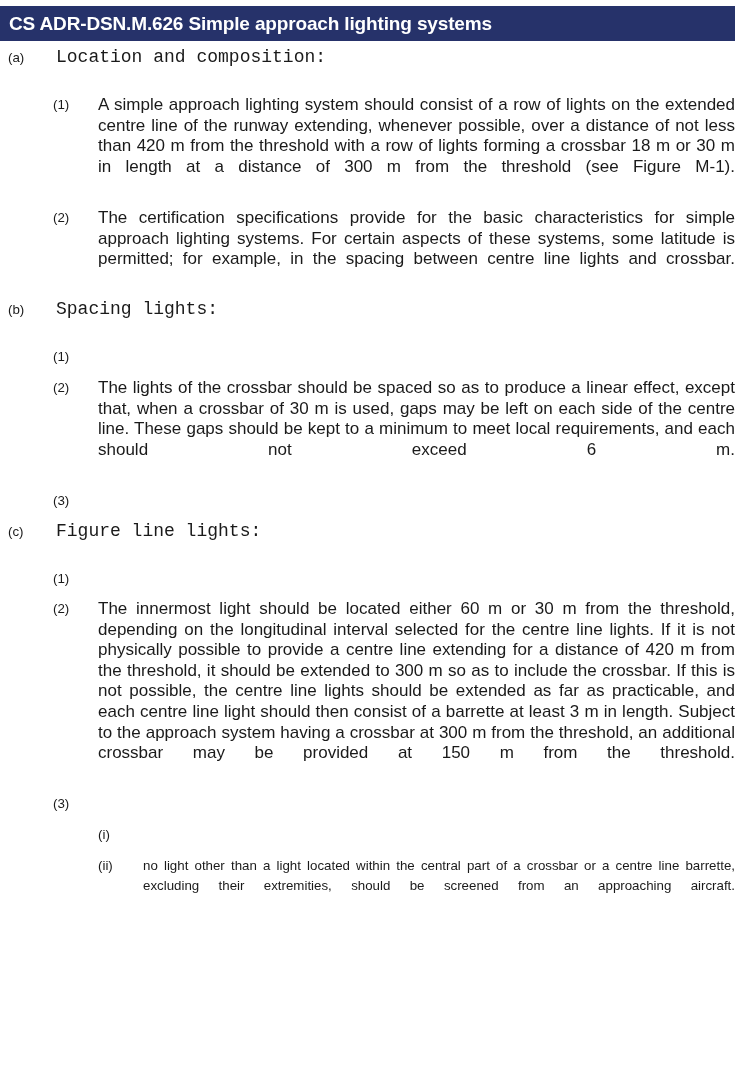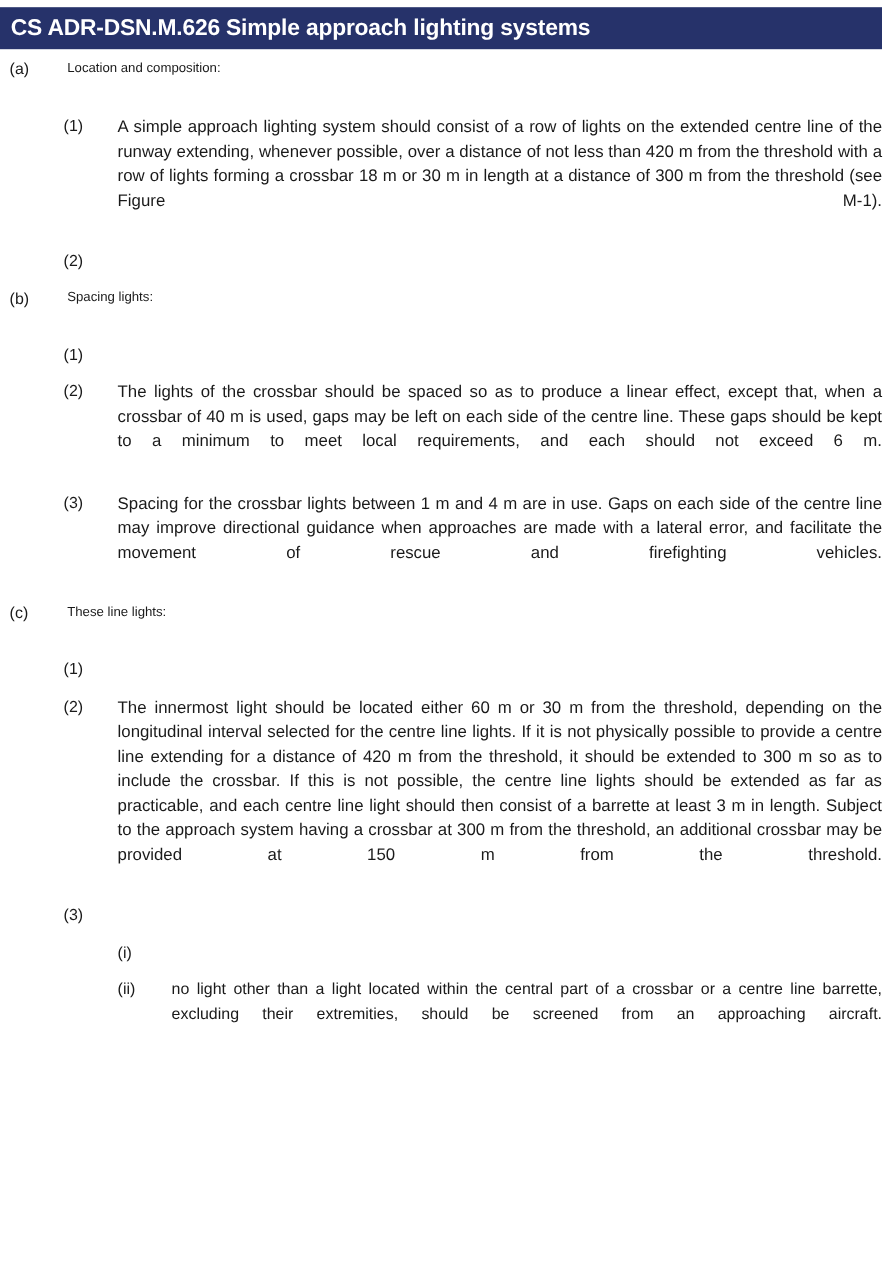--- a/index.html
+++ b/index.html
@@ -65,39 +65,40 @@
     margin-bottom: 9px;
   }
   .lvl1 > .marker {
     width: 48px;
     flex: 0 0 48px;
     font-size: 13.3px;
     line-height: 19px;
   }
   .lvl1 > .text {
     flex: 1 1 auto;
-    font-size: 11px;
+    font-size: 18px;
     line-height: 19px;
+    font-family: Liberation Mono, monospace;
   }
 
   
   .lvl2 {
     padding-left: 53px;
     padding-right: 8px;
     margin-bottom: 10px;
   }
   .lvl2 > .marker {
     width: 45px;
     flex: 0 0 45px;
     font-size: 13.3px;
     line-height: 20.6px;
   }
   .lvl2 > .text {
     flex: 1 1 auto;
-    font-size: 14px;
+    font-size: 17px;
     line-height: 20.6px;
     text-align: justify;
     text-justify: inter-word;
     hyphens: none;
   }
 
   
   .lvl3 {
     padding-left: 98px;
     padding-right: 8px;
@@ -142,44 +143,44 @@
       <div class="text">Location and composition:</div>
     </div>
 
     <div class="row lvl2">
       <div class="marker">(1)</div>
       <div class="text">A simple approach lighting system should consist of a row of lights on the extended centre line of the runway extending, whenever possible, over a distance of not less than 420 m from the threshold with a row of lights forming a crossbar 18 m or 30 m in length at a distance of 300 m from the threshold (see Figure M-1).</div>
     </div>
 
     <div class="row lvl2">
       <div class="marker">(2)</div>
+      <div class="text">The certification specifications provide for the basic characteristics for simple approach lighting systems. For certain aspects of these systems, some latitude is permitted; for example, in the spacing between centre line lights and crossbar.</div>
     </div>
 
     <div class="row lvl1">
       <div class="marker">(b)</div>
       <div class="text">Spacing lights:</div>
     </div>
 
     <div class="row lvl2">
       <div class="marker">(1)</div>
     </div>
 
     <div class="row lvl2">
       <div class="marker">(2)</div>
-      <div class="text">The lights of the crossbar should be spaced so as to produce a linear effect, except that, when a crossbar of 40 m is used, gaps may be left on each side of the centre line. These gaps should be kept to a minimum to meet local requirements, and each should not exceed 6 m.</div>
+      <div class="text">The lights of the crossbar should be spaced so as to produce a linear effect, except that, when a crossbar of 30 m is used, gaps may be left on each side of the centre line. These gaps should be kept to a minimum to meet local requirements, and each should not exceed 6 m.</div>
     </div>
 
     <div class="row lvl2">
       <div class="marker">(3)</div>
-      <div class="text">Spacing for the crossbar lights between 1 m and 4 m are in use. Gaps on each side of the centre line may improve directional guidance when approaches are made with a lateral error, and facilitate the movement of rescue and firefighting vehicles.</div>
     </div>
 
     <div class="row lvl1">
       <div class="marker">(c)</div>
-      <div class="text">These line lights:</div>
+      <div class="text">Figure line lights:</div>
     </div>
 
     <div class="row lvl2">
       <div class="marker">(1)</div>
     </div>
 
     <div class="row lvl2">
       <div class="marker">(2)</div>
       <div class="text">The innermost light should be located either 60 m or 30 m from the threshold, depending on the longitudinal interval selected for the centre line lights. If it is not physically possible to provide a centre line extending for a distance of 420 m from the threshold, it should be extended to 300 m so as to include the crossbar. If this is not possible, the centre line lights should be extended as far as practicable, and each centre line light should then consist of a barrette at least 3 m in length. Subject to the approach system having a crossbar at 300 m from the threshold, an additional crossbar may be provided at 150 m from the threshold.</div>
     </div>

